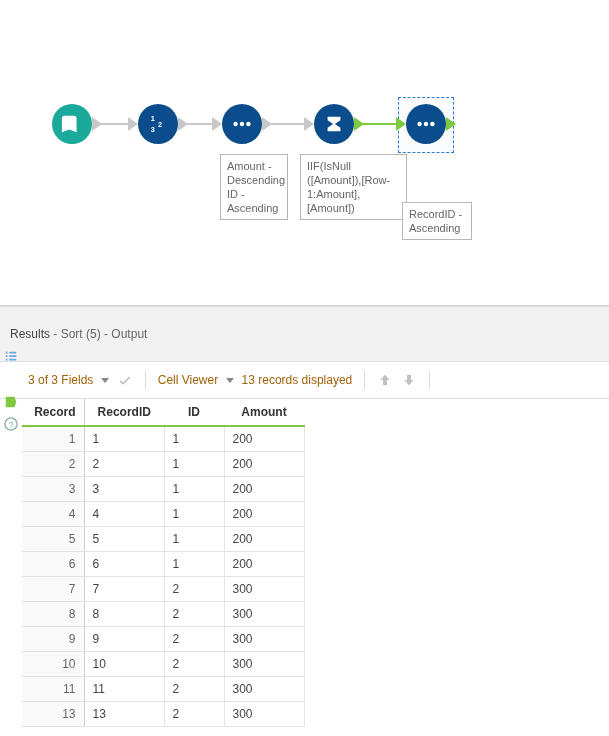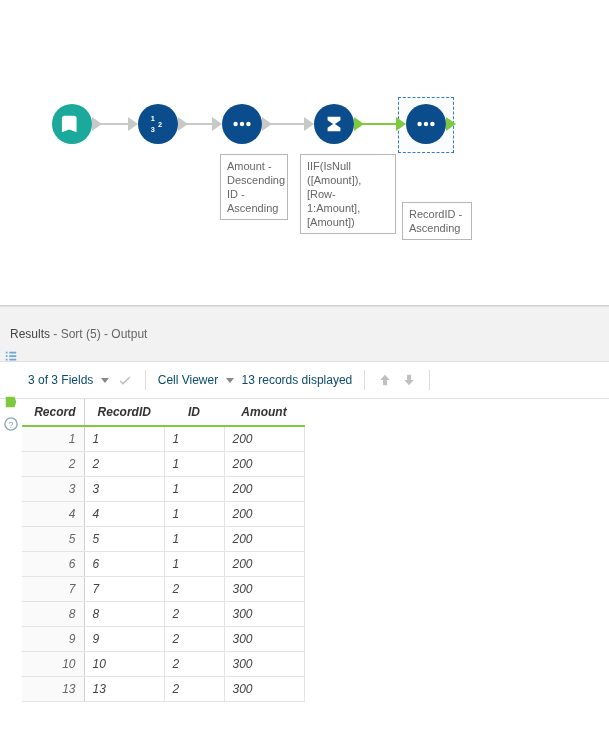--- a/index.html
+++ b/index.html
@@ -77,21 +77,21 @@
     font-size: 12px;
     color: #666;
   }
   .results-header .title { color: #444; }
   .results-toolbar {
     display: flex;
     align-items: center;
     gap: 8px;
     padding: 8px 10px 8px 28px;
     border-bottom: 1px solid #e0e0e0;
-    color: #0c4a6e;
+    color: #a16207;
     position: relative;
   }
   .results-toolbar .sep {
     width: 1px; height: 20px; background: #ddd; margin: 0 4px;
   }
   .caret-down {
     display: inline-block; width: 0; height: 0;
     border-left: 4px solid transparent;
     border-right: 4px solid transparent;
     border-top: 5px solid #888;
@@ -110,21 +110,20 @@
     gap: 6px;
   }
   .side-icons div { width: 16px; height: 16px; display:flex; align-items:center; justify-content:center; }
   .side-icons svg { width: 14px; height: 14px; }
 
   
   .table-wrap { padding: 0 0 0 22px; }
   table.results {
     border-collapse: collapse;
     font-size: 12px;
-    font-style: italic;
   }
   table.results th {
     text-align: center;
     font-weight: bold;
     border-bottom: 2px solid #7ec93f;
     padding: 6px 8px;
     background: #fff;
     color: #333;
   }
   table.results th.rownum { text-align: right; width: 62px; border-right: 1px solid #d0d0d0; }
@@ -215,21 +214,21 @@
           <path d="M0 0 L10 7 L0 14 Z" fill="#7ec93f"></path>
         </svg></div>
     <div class="anchor right"><svg viewBox="0 0 10 14">
           <path d="M0 0 L10 7 L0 14 Z" fill="#7ec93f"></path>
         </svg></div>
   </div>
 
   <div class="annot" style="left:220px; top:154px; width:68px;">Amount -
 Descending
 ID - Ascending</div>
-  <div class="annot" style="left:300px; top:154px; width:96px;">IIF(IsNull
+  <div class="annot" style="left:300px; top:154px; width:107px;">IIF(IsNull
 ([Amount]),[Row-
 1:Amount],
 [Amount])</div>
   <div class="annot" style="left:402px; top:154px; width:70px;margin-top:48px;">RecordID -
 Ascending</div>
 </div>
 
 <div class="results-pane">
   <div class="results-header">
     <span class="title">Results</span>
@@ -325,20 +324,26 @@
             <td>2</td>
             <td>300</td>
           </tr>
           <tr>
             <td class="rownum">10</td>
             <td>10</td>
             <td>2</td>
             <td>300</td>
           </tr>
           <tr>
+            <td class="rownum">11</td>
+            <td>11</td>
+            <td>2</td>
+            <td>300</td>
+          </tr>
+          <tr>
             <td class="rownum">13</td>
             <td>13</td>
             <td>2</td>
             <td>300</td>
           </tr>
         </tbody>
     </table>
   </div>
 </div>
 

